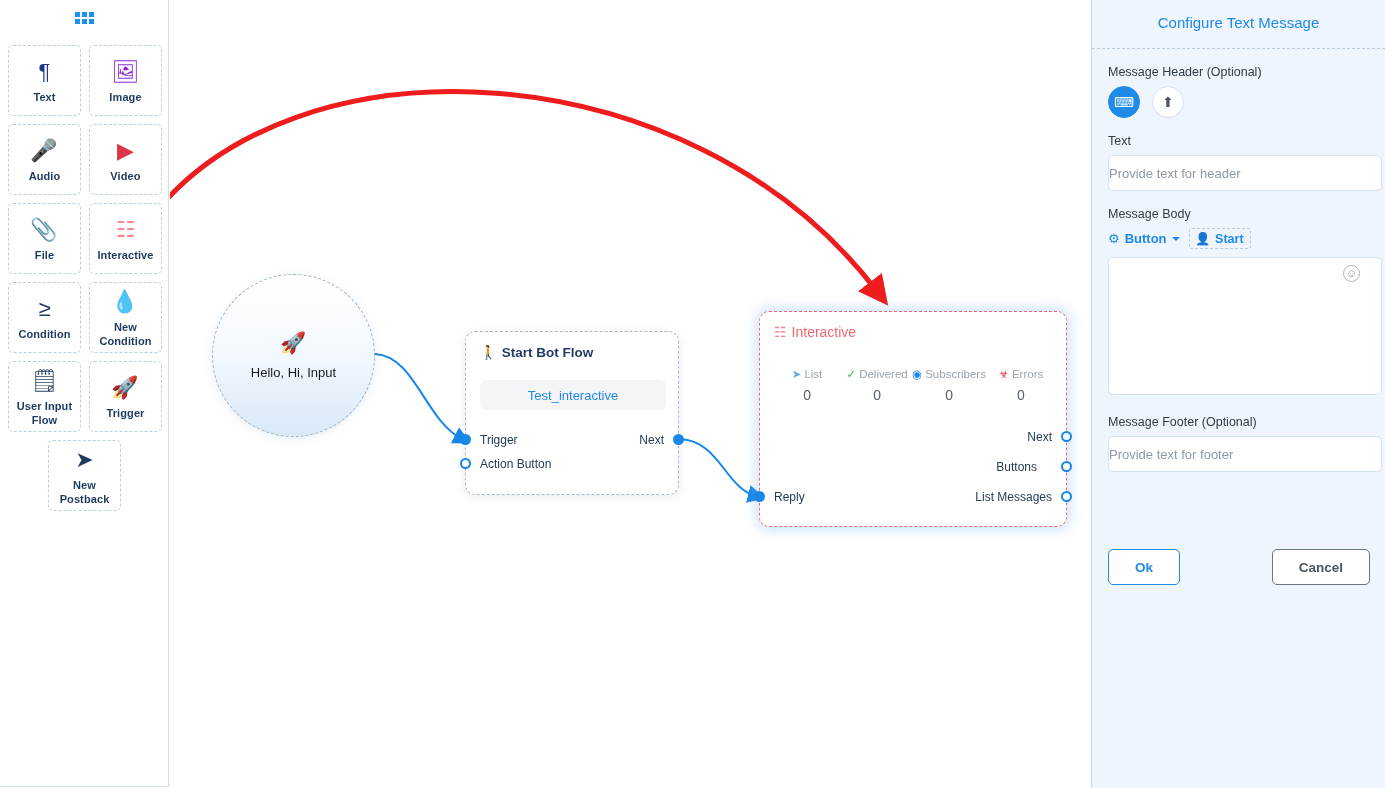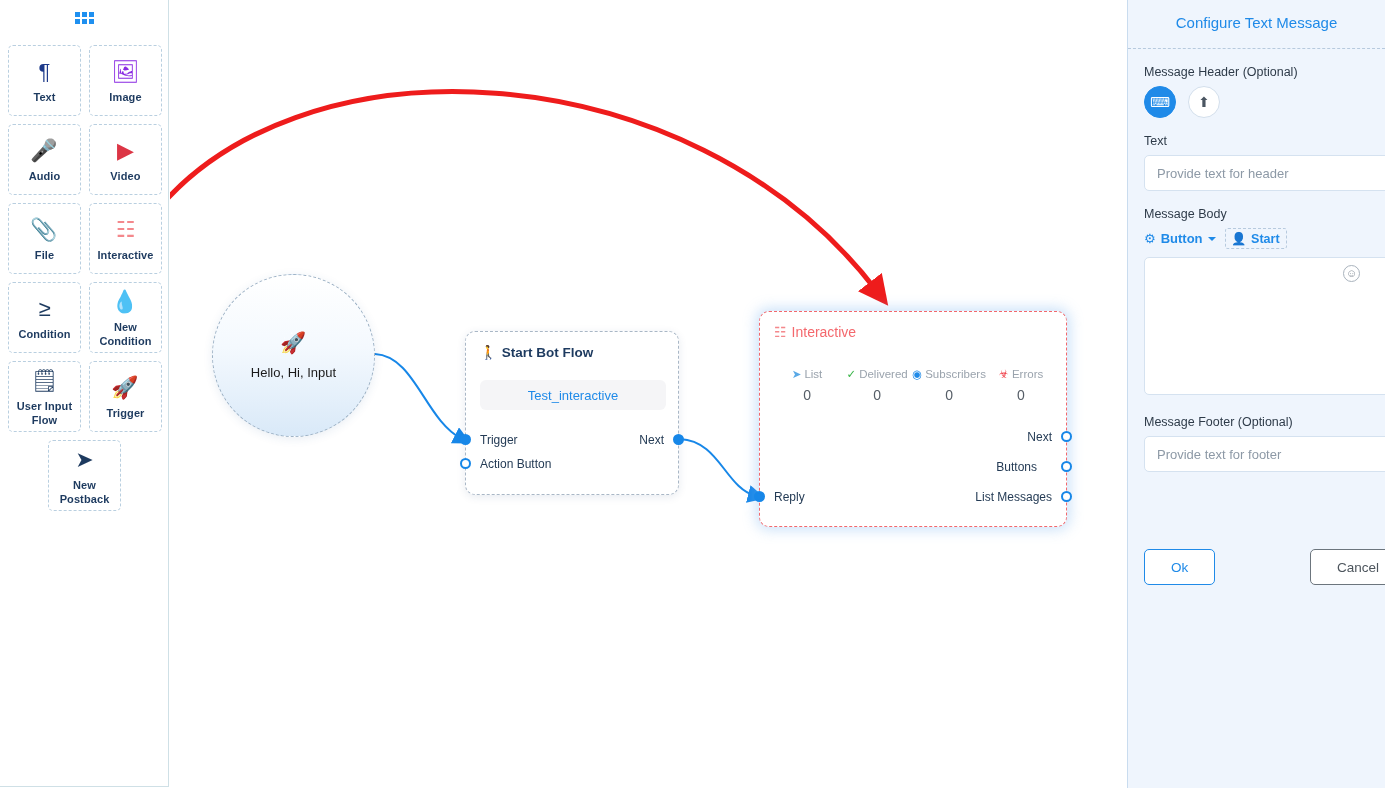--- a/index.html
+++ b/index.html
@@ -129,21 +129,21 @@
     cursor: pointer;
   }
   #test-button .caret {
     width: 0; height: 0; border-left: 4px solid transparent;
     border-right: 4px solid transparent; border-top: 5px solid #1f8ae8;
   }
 
   
   #config-panel {
     position: absolute; right: 0; top: 0;
-    width: 258px; height: 788px;
+    width: 294px; height: 788px;
     background: #eff5fd;
     border-left: 1px solid #c9dcef;
   }
   #config-title {
     margin: 14px 0 0 0; text-align: center;
     font-size: 15px; color: #1f8ae8;
   }
   #config-divider {
     margin-top: 17px; border-top: 1px dashed #b7cade;
   }
@@ -155,21 +155,21 @@
     width: 32px; height: 32px; border-radius: 50%;
     display: flex; align-items: center; justify-content: center;
     font-size: 14px; cursor: pointer;
   }
   .hdr-type-btn.active { background: #1f8ae8; color: #fff; border: 1px solid #1f8ae8; }
   .hdr-type-btn.idle { background: #fff; color: #4a5561; border: 1px solid #d3dfec; }
 
   .txt-input {
     display: block; margin: 0 16px; width: 274px; height: 36px;
     border: 1px solid #d5e2f0; border-radius: 5px; background: #fff;
-    padding: 0 12px; font-size: 13px; color: #2e3b49;
+    padding: 0 0; font-size: 13px; color: #2e3b49;
     font-family: "Liberation Sans", sans-serif;
   }
   .txt-input::placeholder { color: #8d99a6; }
 
   #body-toolbar {
     margin: 0 0 8px 16px; display: flex; align-items: center; gap: 9px;
   }
   #custom-dropdown {
     display: flex; align-items: center; gap: 5px;
     font-size: 13px; font-weight: bold; color: #1f8ae8; cursor: pointer;
@@ -198,21 +198,21 @@
     display: flex; align-items: center; justify-content: center;
     cursor: pointer; background: #fff; line-height: 1;
   }
   #action-row {
     position: absolute; left: 0; top: 549px; width: 294px;
     display: flex; justify-content: space-between; padding: 0 16px;
   }
   .btn {
     height: 36px; min-width: 44px; padding: 0 26px;
     border-radius: 5px; background: #fff; font-size: 13.5px;
-    font-weight: normal; display: flex; align-items: center; justify-content: center;
+    font-weight: bold; display: flex; align-items: center; justify-content: center;
     cursor: pointer;
   }
   #ok-button { border: 1px solid #1f8ae8; color: #1f8ae8; }
   #cancel-button { border: 1px solid #6c757d; color: #4d555d; min-width: 68px; }
 </style>
 </head>
 <body>
 
 <div id="root">
 

